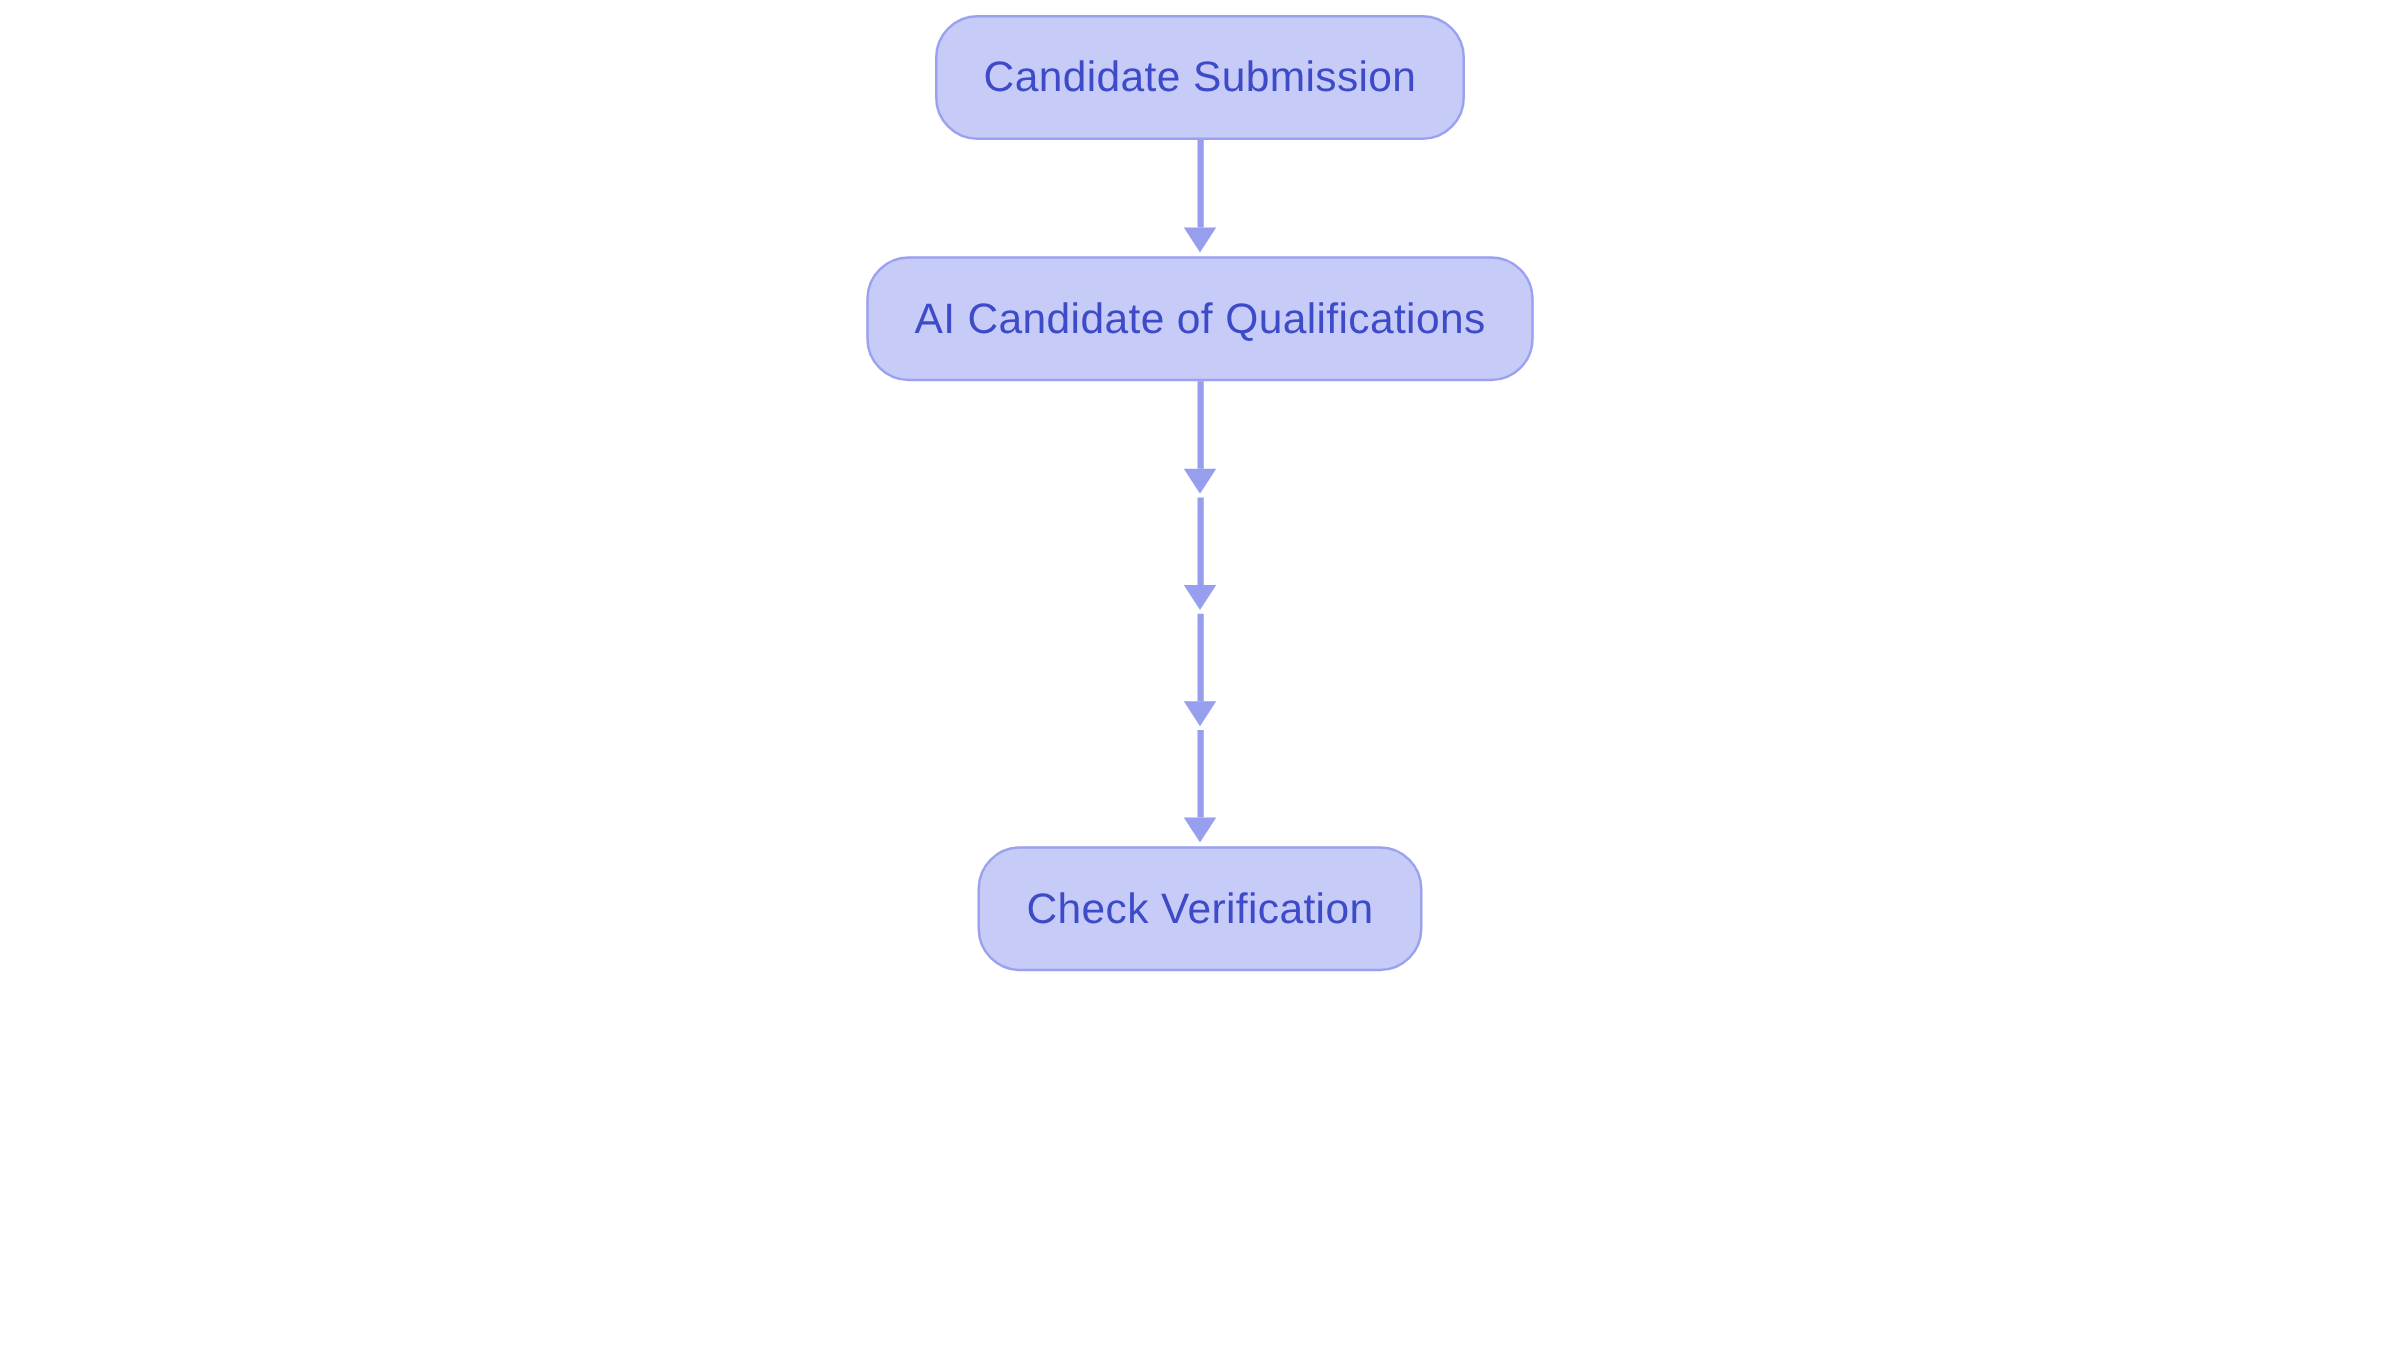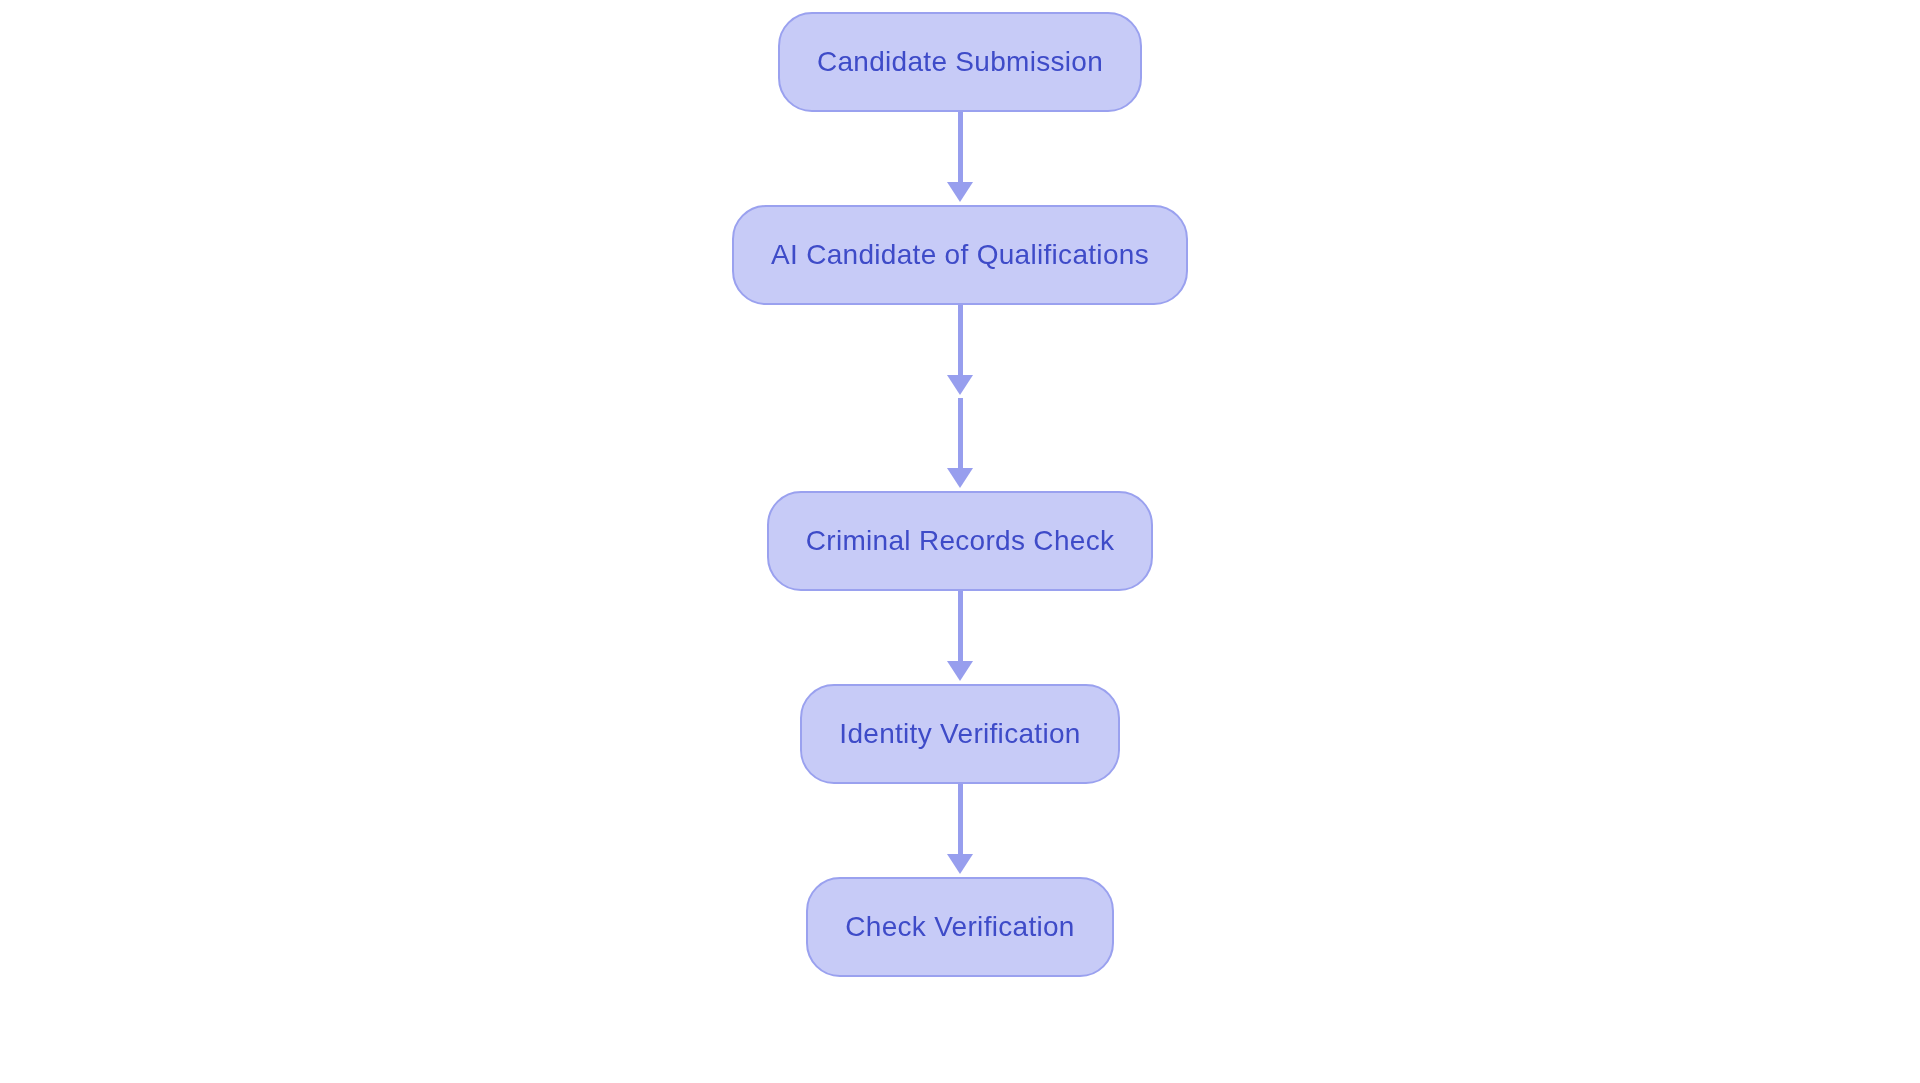--- a/index.html
+++ b/index.html
@@ -30,21 +30,21 @@
     display: flex;
     align-items: center;
     justify-content: center;
     padding: 0 37px;
     background: var(--node-fill);
     border: 2px solid var(--node-border);
     border-radius: 34px;
     flex: 0 0 auto;
   }
   .node-label {
-    font-size: 28px;
+    font-size: 34px;
     font-weight: 500;
     letter-spacing: 0.3px;
     color: var(--node-text);
     white-space: nowrap;
   }
   .connector {
     height: 93px;
     flex: 0 0 auto;
     display: flex;
     flex-direction: column;
@@ -86,32 +86,26 @@
     <div class="connector-line"></div>
     <div class="connector-head"></div>
   </div>
 
 
   <div class="connector">
     <div class="connector-line"></div>
     <div class="connector-head"></div>
   </div>
 
-  <div class="node">
-    <span class="node-label">Criminal Records Check</span>
-  </div>
 
   <div class="connector">
     <div class="connector-line"></div>
     <div class="connector-head"></div>
   </div>
 
-  <div class="node">
-    <span class="node-label">Identity Verification</span>
-  </div>
 
   <div class="connector">
     <div class="connector-line"></div>
     <div class="connector-head"></div>
   </div>
 
   <div class="node">
     <span class="node-label">Check Verification</span>
   </div>
 

